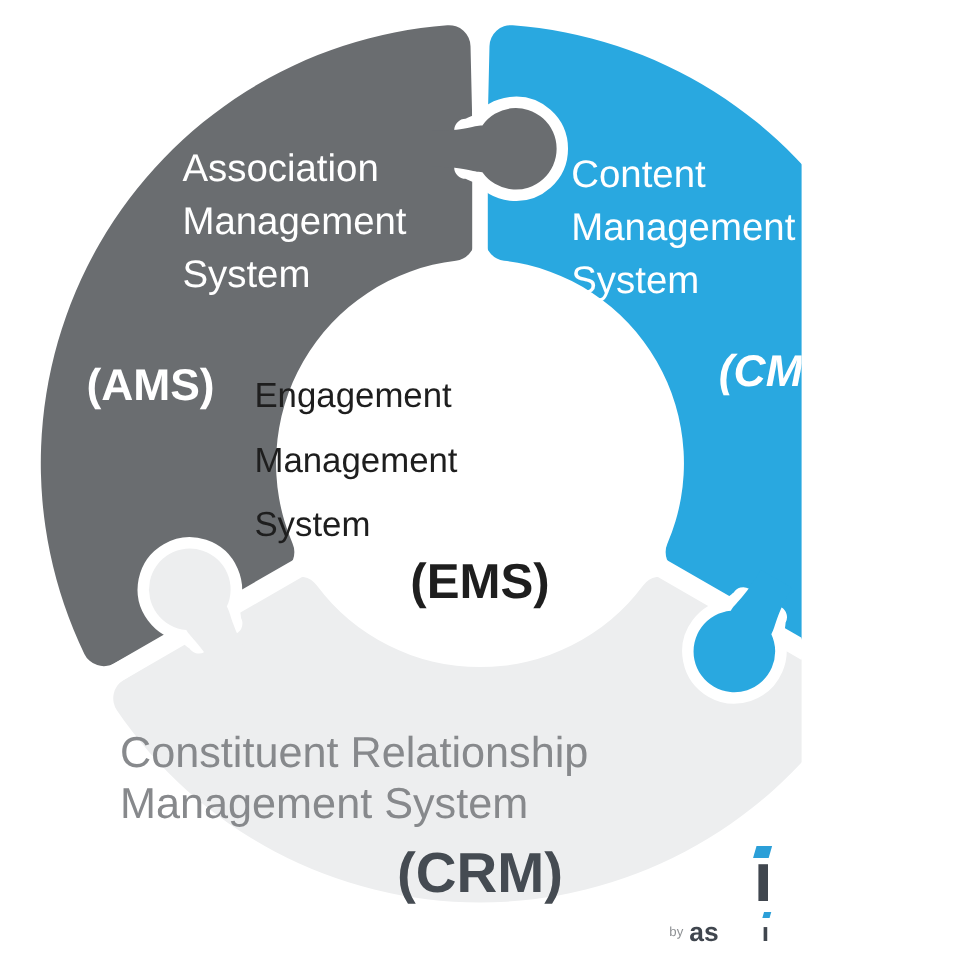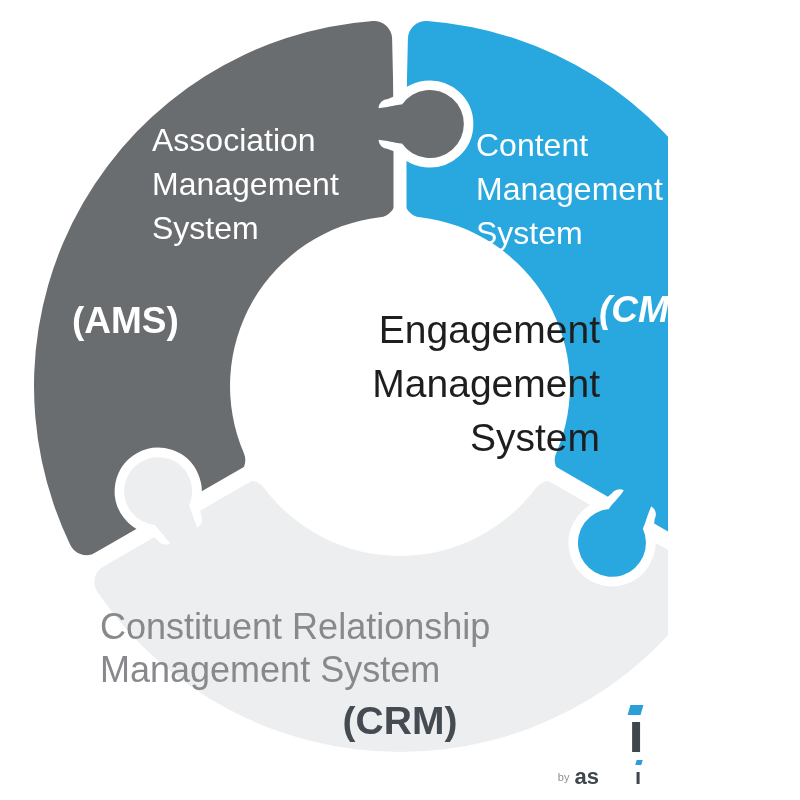--- a/index.html
+++ b/index.html
@@ -6,28 +6,28 @@
   .stage{position:relative;width:668px;height:800px;background:#fff;overflow:hidden;
          font-family:"Liberation Sans", sans-serif;}
   .stage svg{position:absolute;left:0;top:0;}
   .lbl{position:absolute;white-space:pre-line;}
   .side-label{font-size:32px;line-height:44px;color:#fff;font-weight:400;}
   .ams-label{left:152px;top:118px;}
   .cms-label{left:476px;top:123px;}
   .abbr{font-weight:700;color:#fff;font-size:37px;}
   .ams-abbr{left:72px;top:300px;}
   .cms-abbr{left:599px;top:289px;font-style:italic;}
-  .ems-title{left:200px;top:303px;width:400px;text-align:right;
-             font-size:39px;line-height:54px;color:var(--text-dark);}
+  .ems-title{left:212px;top:303px;width:400px;text-align:left;
+             font-size:29px;line-height:54px;color:var(--text-dark);}
   .ems-abbr{left:200px;top:461px;width:400px;text-align:center;
             font-size:41px;font-weight:700;color:var(--text-dark);}
   .crm-label{left:100px;top:605px;width:600px;text-align:left;
              font-size:36px;line-height:43px;color:var(--crm-text);}
   .crm-abbr{left:100px;top:699px;width:600px;text-align:center;
-            font-size:39px;font-weight:700;color:var(--crm-abbr);}
+            font-size:47px;font-weight:700;color:var(--crm-abbr);}
   .logo{position:absolute;top:703px;right:25px;text-align:right;}
   .imis-row{display:inline-flex;font-size:58px;line-height:1;font-weight:700;
             letter-spacing:-1px;color:var(--dark-slate);}
   .i-wrap{position:relative;display:inline-block;}
   .i-dot{position:absolute;left:1px;top:2px;width:13px;height:10px;
          background:var(--logo-blue);transform:skewX(-16deg);}
   .byline{display:flex;align-items:center;justify-content:flex-end;
           gap:5px;margin-top:3px;padding-right:2px;}
   .by-word{font-size:11px;color:var(--byline-gray);}
   .asi-word{font-size:22px;font-weight:700;color:var(--dark-slate);letter-spacing:0px;
@@ -61,20 +61,21 @@
   <div class="lbl abbr ams-abbr">(AMS)</div>
 
   <div class="lbl side-label cms-label">Content
 Management
 System</div>
   <div class="lbl abbr cms-abbr">(CMS)</div>
 
   <div class="lbl ems-title">Engagement
 Management
 System</div>
+  <div class="lbl ems-abbr">(EMS)</div>
 
   <div class="lbl crm-label" style="color: rgb(135, 137, 140);">Constituent Relationship
 Management System</div>
   <div class="lbl crm-abbr" style="color: rgb(69, 75, 82);">(CRM)</div>
 
   <div class="logo">
     <div class="imis-row">
       <span class="i-wrap"><span class="i-dot"></span><span id="wm-i">ı</span></span>
     </div>
     <div class="byline">

